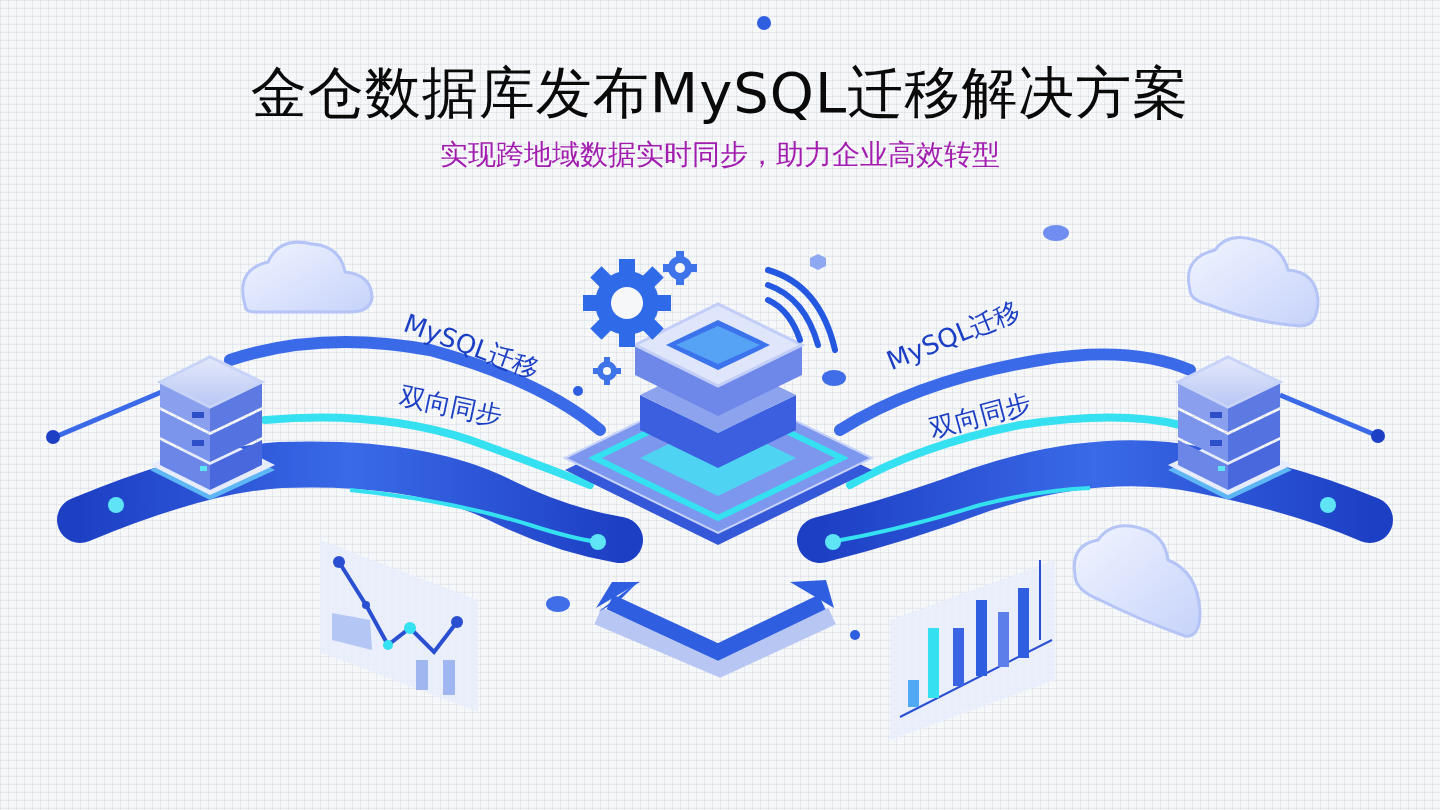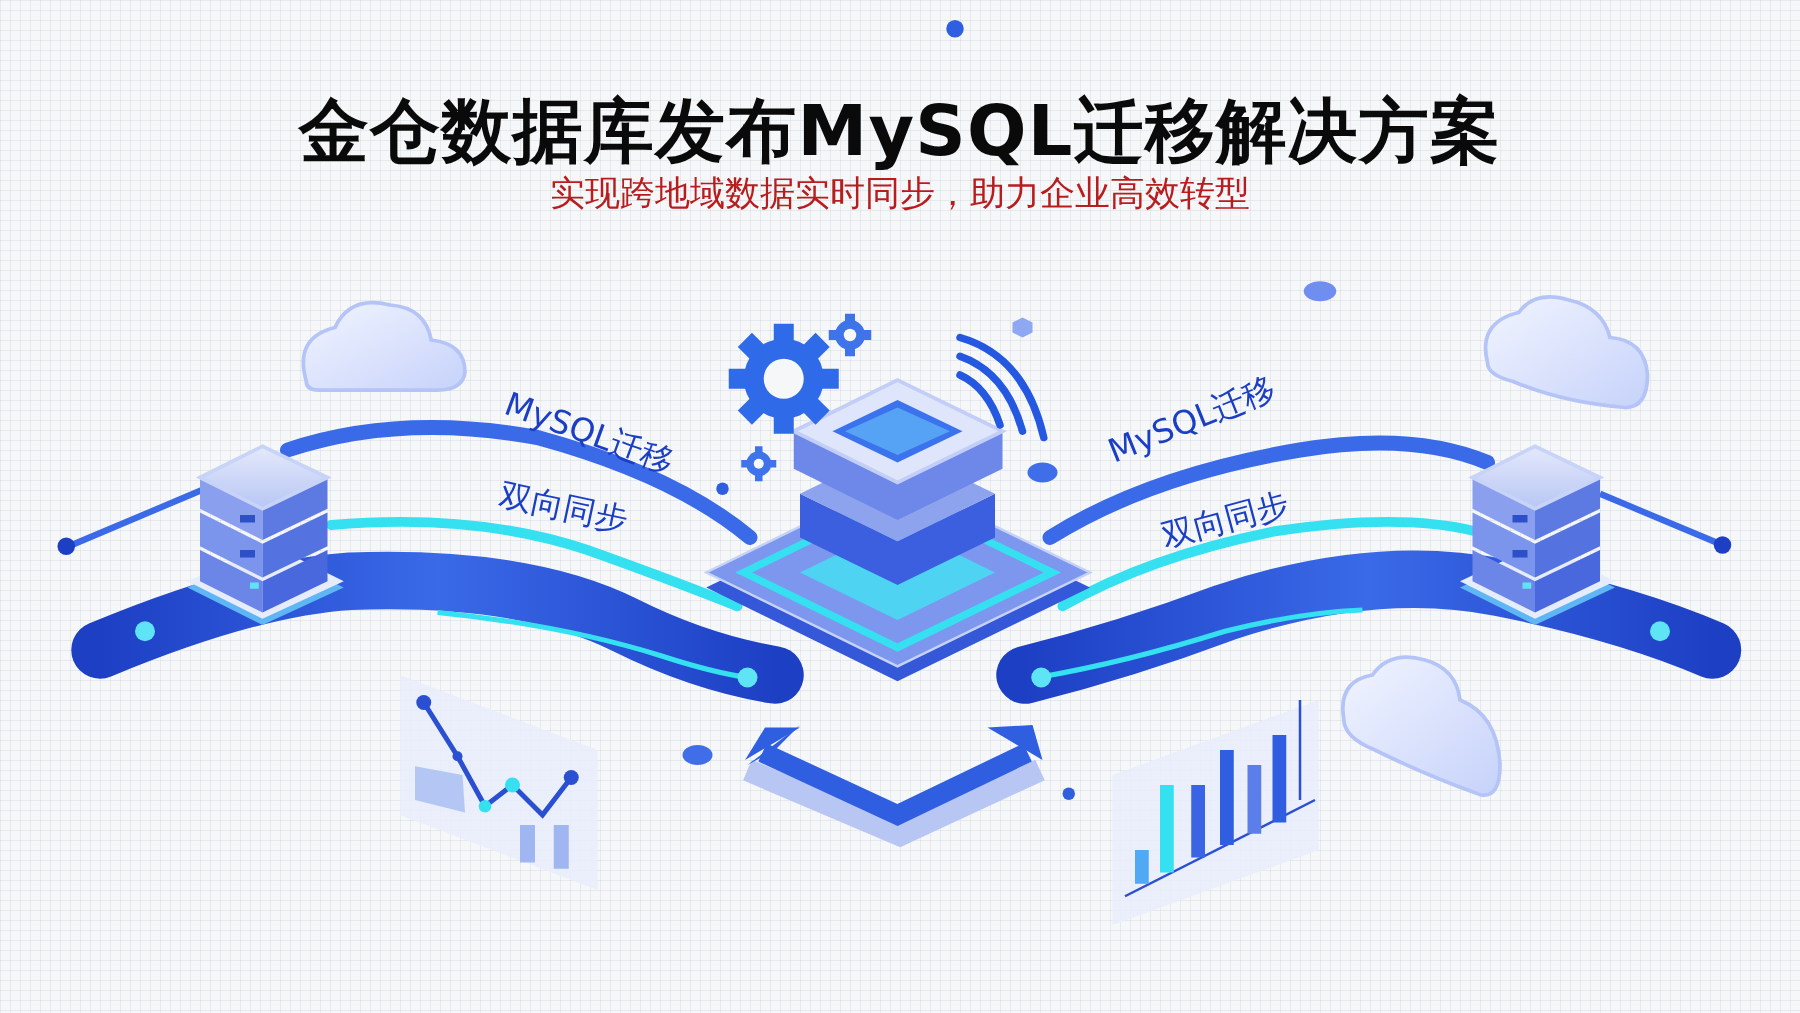--- a/index.html
+++ b/index.html
@@ -4,23 +4,23 @@
 <style>
   html,body{margin:0;padding:0;}
   body{width:1440px;height:810px;overflow:hidden;position:relative;
     background-color:#f6f7f9;
     background-image:
       linear-gradient(rgba(200,205,215,0.35) 1px, transparent 1px),
       linear-gradient(90deg, rgba(200,205,215,0.35) 1px, transparent 1px);
     background-size:8px 8px;
     font-family:"DejaVu Sans","Liberation Sans",sans-serif;}
   .title{position:absolute;top:56px;left:0;width:1440px;text-align:center;
-    font-size:56px;font-weight:bold;color:#0a0a0a;letter-spacing:1px;margin-top:12px;}
+    font-size:56px;font-weight:normal;color:#0a0a0a;letter-spacing:1px;}
   .subtitle{position:absolute;top:136px;left:0;width:1440px;text-align:center;
-    font-size:28px;color:#b91c1c;}
+    font-size:28px;color:#a21caf;}
   svg.scene{position:absolute;left:0;top:0;}
   .lbl{position:absolute;color:#1b3fc4;font-size:26px;white-space:nowrap;transform-origin:left center;}
 </style>
 </head>
 <body>
 
 <div class="title">金仓数据库发布MySQL迁移解决方案</div>
 <div class="subtitle">实现跨地域数据实时同步，助力企业高效转型</div>
 
 <svg class="scene" width="1440" height="810" viewBox="0 0 1440 810">

